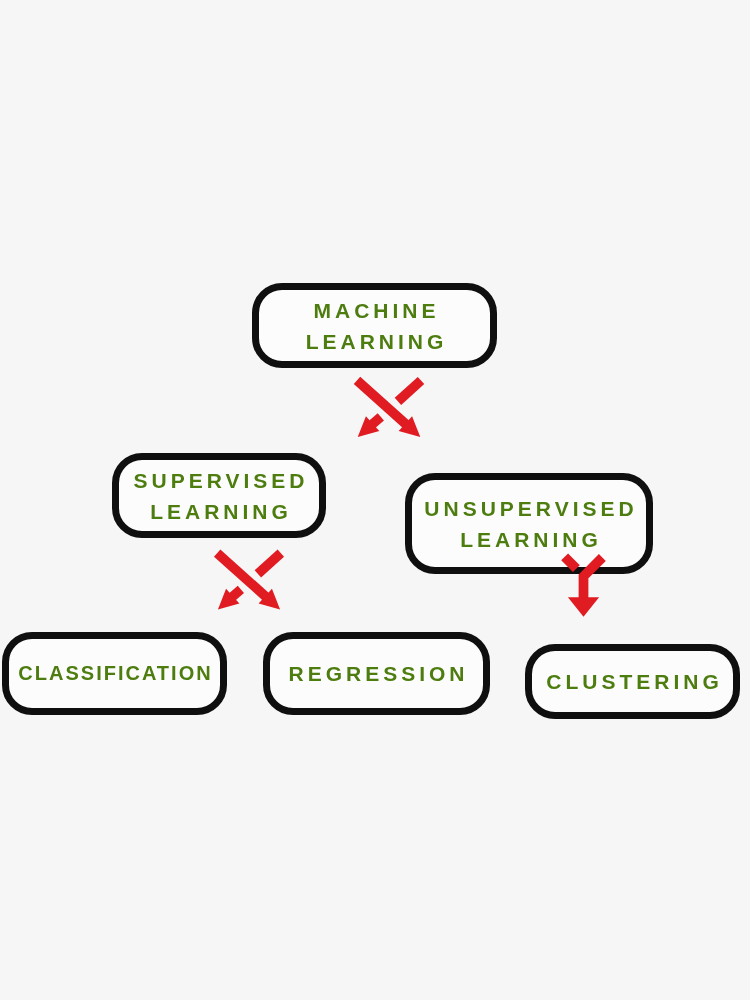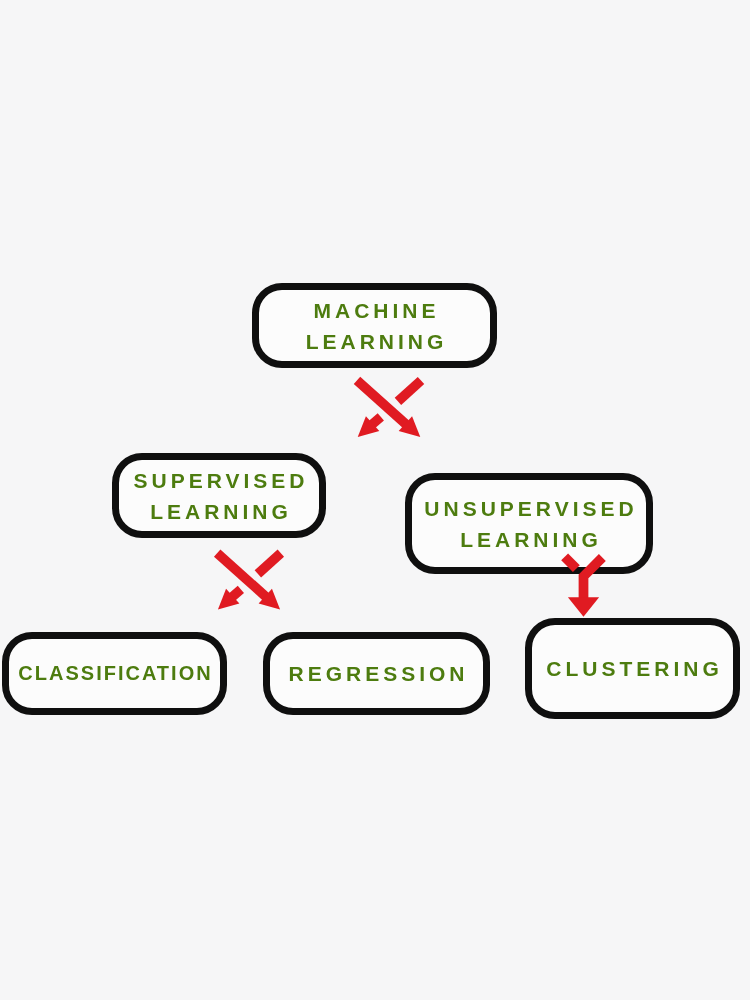--- a/index.html
+++ b/index.html
@@ -39,21 +39,21 @@
     font-size: 20px;
     letter-spacing: 2px;
     padding-left: 2px;
   }
   
   .n-ml    { left: 252px; top: 283px; width: 245px; height: 85px; }
   .n-sup   { left: 112px; top: 453px; width: 214px; height: 85px; }
   .n-unsup { left: 405px; top: 454px; width: 248px; height: 101px; margin-top: 19px; }
   .n-cls   { left: 2px;   top: 632px; width: 225px; height: 83px; }
   .n-reg   { left: 263px; top: 632px; width: 227px; height: 83px; }
-  .n-clu   { left: 525px; top: 618px; width: 215px; height: 101px; text-align: right; }
+  .n-clu   { left: 525px; top: 644px; width: 215px; height: 75px; text-align: right; }
   
   .edge-icon { position: absolute; }
   .e-top   { left: 351px; top: 376px; width: 76px; height: 67px; }
   .e-left  { left: 212px; top: 548px; width: 74px; height: 68px; }
   .e-right { left: 559px; top: 553px; width: 49px; height: 65px; }
 </style>
 </head>
 <body>
 
 <div class="canvas">

